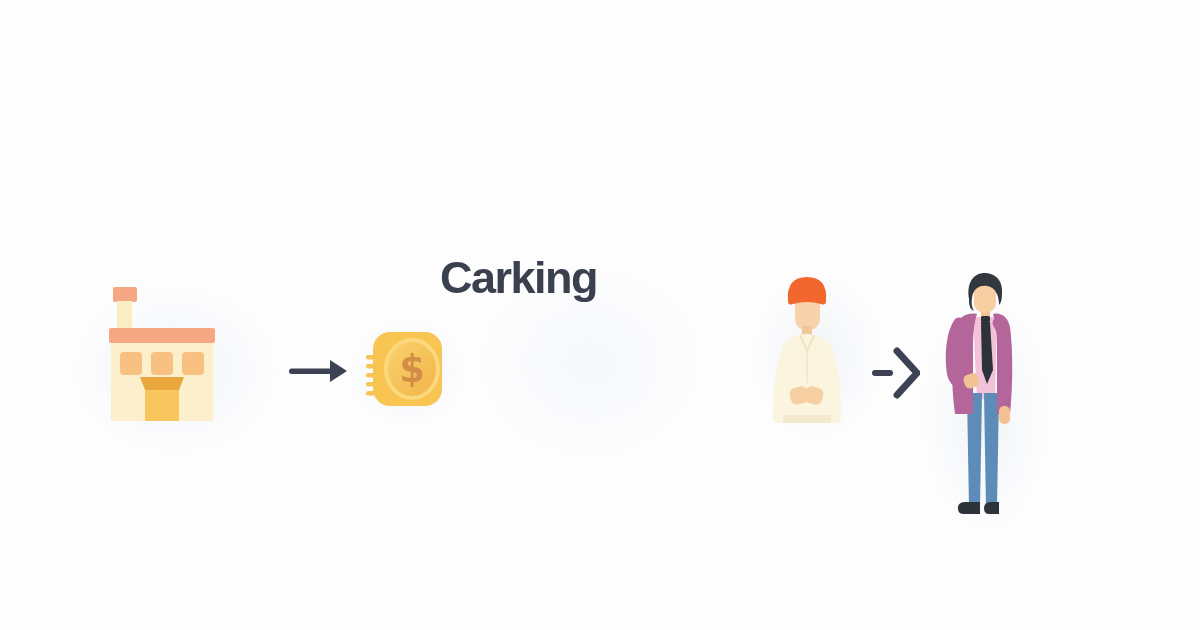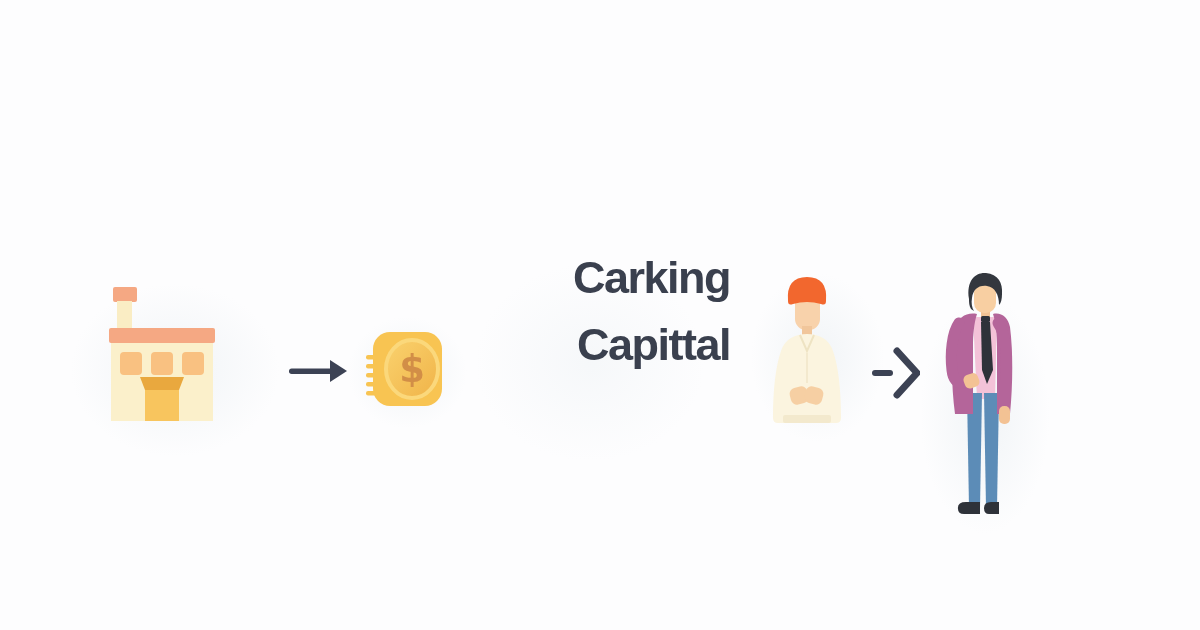--- a/index.html
+++ b/index.html
@@ -33,21 +33,21 @@
   .coin        { left: 365px; top: 331px; width: 78px;  height: 76px; }
   .worker      { left: 762px; top: 270px; width: 88px;  height: 156px; }
   .arrow-2     { left: 872px; top: 344px; width: 48px;  height: 58px; }
   .businessman { left: 941px; top: 267px; width: 74px;  height: 254px; }
 
   .title {
     position: absolute;
     left: 440px;
     top: 244px;
     width: 290px;
-    text-align: right;
+    text-align: left;
     color: #3a404e;
     font-weight: 700;
     font-size: 45px;
     letter-spacing: -1.5px;
   }
   .title .line { height: 67px; line-height: 67px; white-space: nowrap; }
   .title .line-3 { transform: translateX(8px); }
 
   .coin-symbol {
     font-family: "DejaVu Sans", sans-serif;
@@ -94,21 +94,20 @@
     <rect x="1" y="42" width="10" height="4.5" rx="2" fill="#f8c452"></rect>
     <rect x="1" y="51" width="10" height="4.5" rx="2" fill="#f8c452"></rect>
     <rect x="1" y="60" width="10" height="4.5" rx="2" fill="#f8c452"></rect>
     <rect x="8" y="1" width="69" height="74" rx="17" fill="#f8c452"></rect>
     <ellipse cx="47" cy="38" rx="26" ry="29" fill="url(#coinGrad)" stroke="#fbd87b" stroke-width="4"></ellipse>
     <text class="coin-symbol" x="47" y="51" text-anchor="middle" font-size="37" fill="#d28e47">$</text>
   </svg>
 
   <div class="title">
     <div class="line line-1">Carking</div>
-    <div class="line line-2">Capittal</div>
   </div>
 
   <svg class="icon worker" viewBox="0 0 88 156">
     <rect x="33" y="22" width="25" height="38" rx="11" fill="#f8d2ab"></rect>
     <path d="M26,31 Q24,7 45,7 Q66,7 64,31 Q64,36 59,34 Q52,32 45,32 Q38,32 31,34 Q26,36 26,31 Z" fill="#f2672e"></path>
     <rect x="40" y="56" width="10" height="12" fill="#f1c69b"></rect>
     <path d="M45,64 C33,64 23,69 19,81 C14,95 11,118 11,148 Q11,153 16,153 L74,153 Q79,153 79,148 C79,118 76,95 71,81 C67,69 57,64 45,64 Z" fill="#fbf4df"></path>
     <path d="M38,65 L45,81 L52,65" fill="none" stroke="#eee3c3" stroke-width="2"></path>
     <line x1="45" y1="83" x2="45" y2="113" stroke="#f0e6c9" stroke-width="1.5"></line>
     <rect x="21" y="145" width="48" height="8" rx="2" fill="#f3e9cd"></rect>

